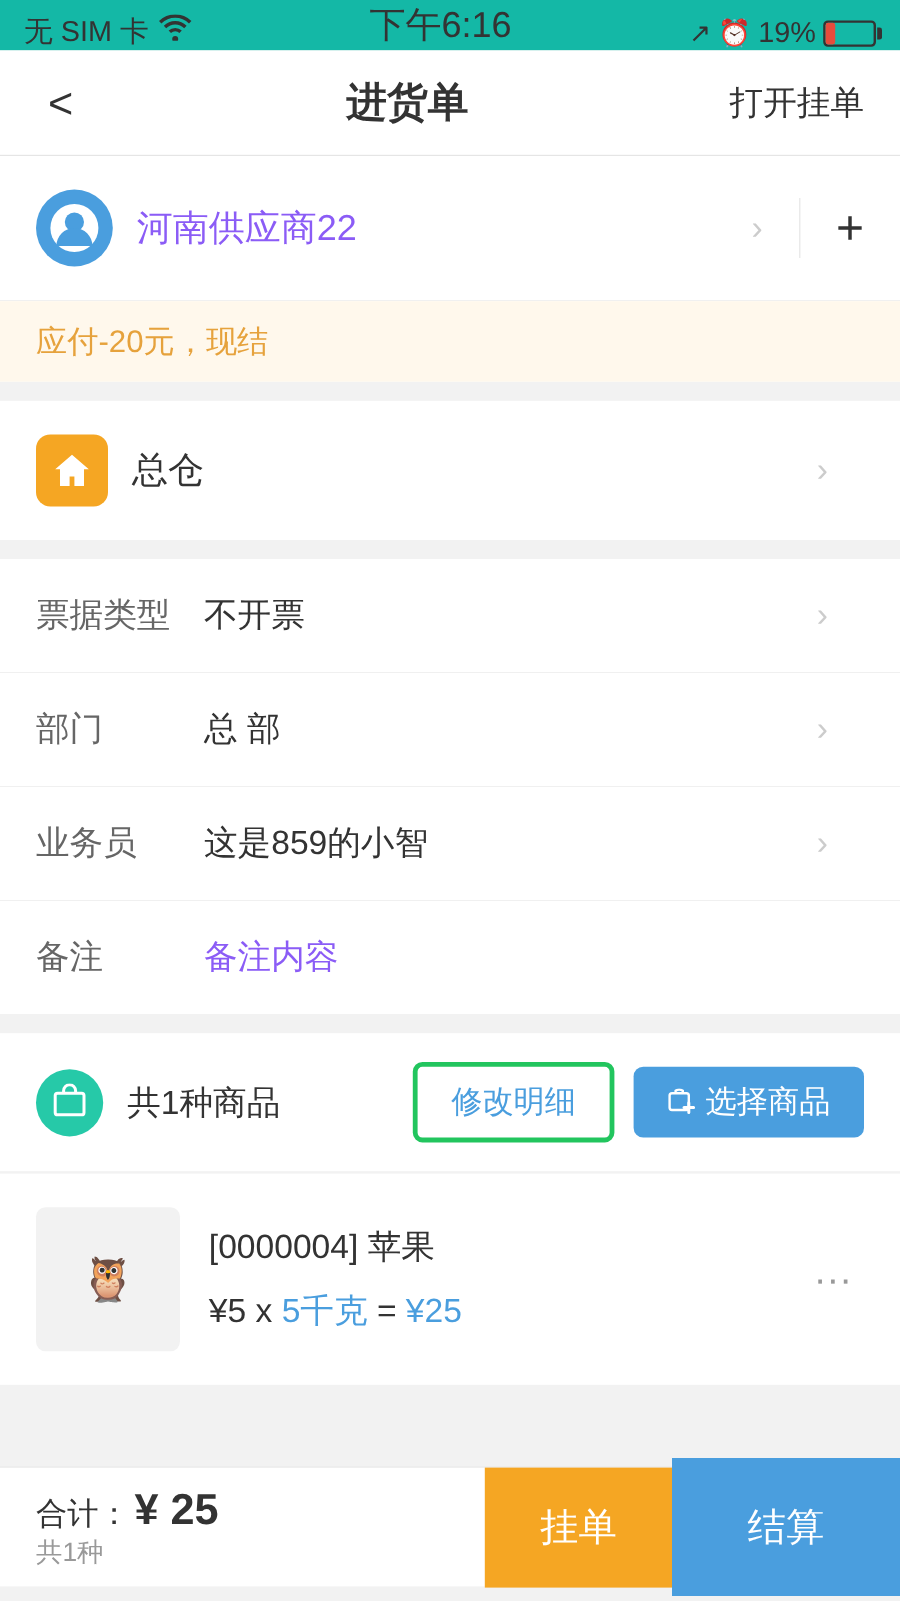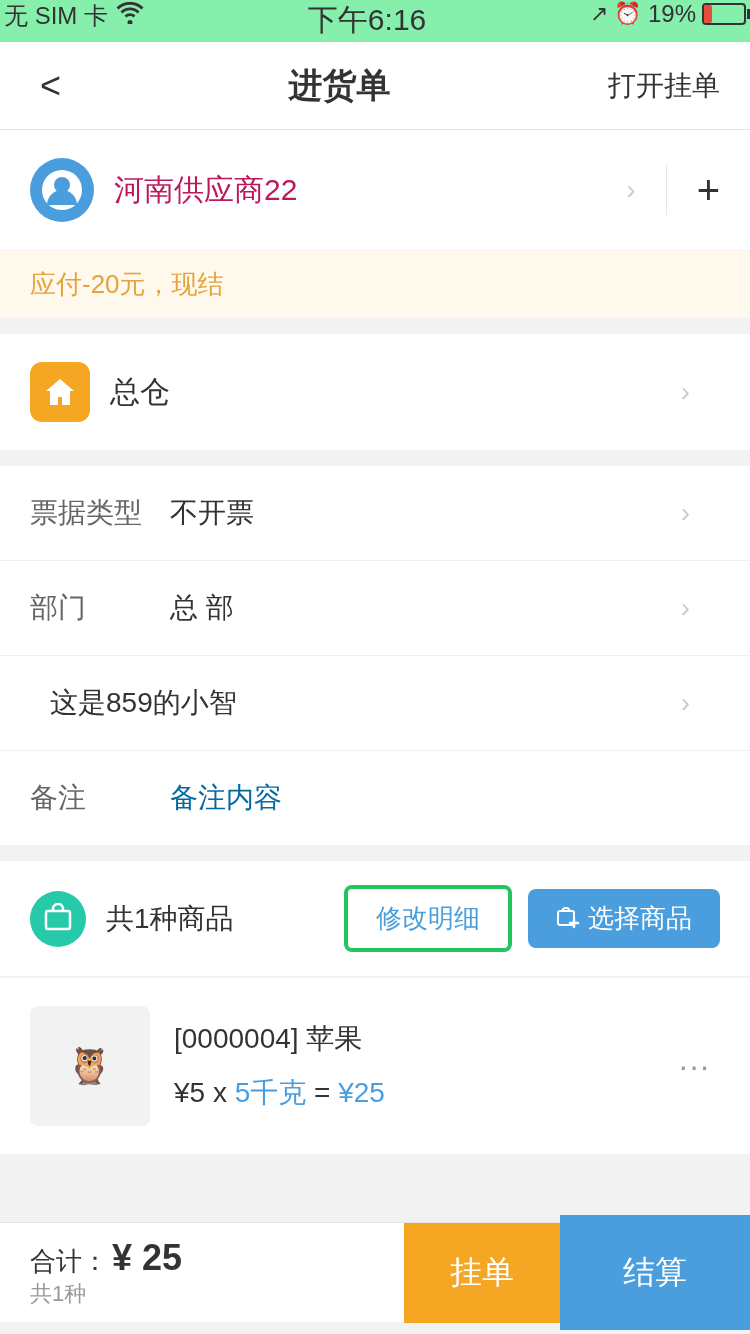--- a/index.html
+++ b/index.html
@@ -9,25 +9,25 @@
       min-height: 1334px;
       font-family: -apple-system, "PingFang SC", "Helvetica Neue", sans-serif;
       background: #f2f2f2;
       font-size: 28px;
       color: #333;
     }
 
     
     .status-bar {
       height: 42px;
-      background: #86efac;
-      display: flex;
-      align-items: flex-start;
+      background: #14b8a6;
+      display: flex;
+      align-items: flex-end;
       justify-content: space-between;
-      padding: 0 4px;
+      padding: 0 20px;
       font-size: 24px;
       color: #333;
     }
     .status-left { display: flex; align-items: center; gap: 8px; }
     .status-center { font-size: 30px; font-weight: 500; }
     .status-right { display: flex; align-items: center; gap: 6px; font-size: 24px; }
     .battery-icon {
       width: 44px; height: 22px; border: 2px solid #333; border-radius: 4px; position: relative; display: inline-flex; align-items: center;
     }
     .battery-icon::after {
@@ -84,21 +84,21 @@
       display: flex; align-items: center; justify-content: center;
       margin-right: 20px; flex-shrink: 0;
     }
     .supplier-avatar-inner {
       width: 40px; height: 40px; border-radius: 50%; background: #fff;
       display: flex; align-items: center; justify-content: center;
     }
     .supplier-name {
       flex: 1;
       font-size: 30px;
-      color: #be185d;
+      color: #8b5cf6;
     }
     .chevron-right {
       color: #ccc;
       font-size: 28px;
       margin-right: 30px;
     }
     .plus-btn {
       font-size: 40px;
       color: #333;
       cursor: pointer;
@@ -147,21 +147,21 @@
       width: 120px;
       flex-shrink: 0;
     }
     .form-value {
       flex: 1;
       font-size: 28px;
       color: #333;
       padding-left: 20px;
     }
     .form-value.placeholder {
-      color: #0369a1;
+      color: #8b5cf6;
     }
 
     
     .collapse-row {
       background: #f7f7f7;
       text-align: center;
       padding: 24px 0;
       color: #999;
       font-size: 26px;
       border-top: 1px solid #e5e5e5;
@@ -354,20 +354,21 @@
     <span class="form-label">票据类型</span>
     <span class="form-value">不开票</span>
     <span class="chevron-right">›</span>
   </div>
   <div class="form-row">
     <span class="form-label">部门</span>
     <span class="form-value">总 部</span>
     <span class="chevron-right">›</span>
   </div>
   <div class="form-row">
+    <span class="form-label">业务员</span>
     <span class="form-value">这是859的小智</span>
     <span class="chevron-right">›</span>
   </div>
   <div class="form-row">
     <span class="form-label">备注</span>
     <span class="form-value placeholder">备注内容</span>
   </div>
 </div>
 
 <div class="products-header">

